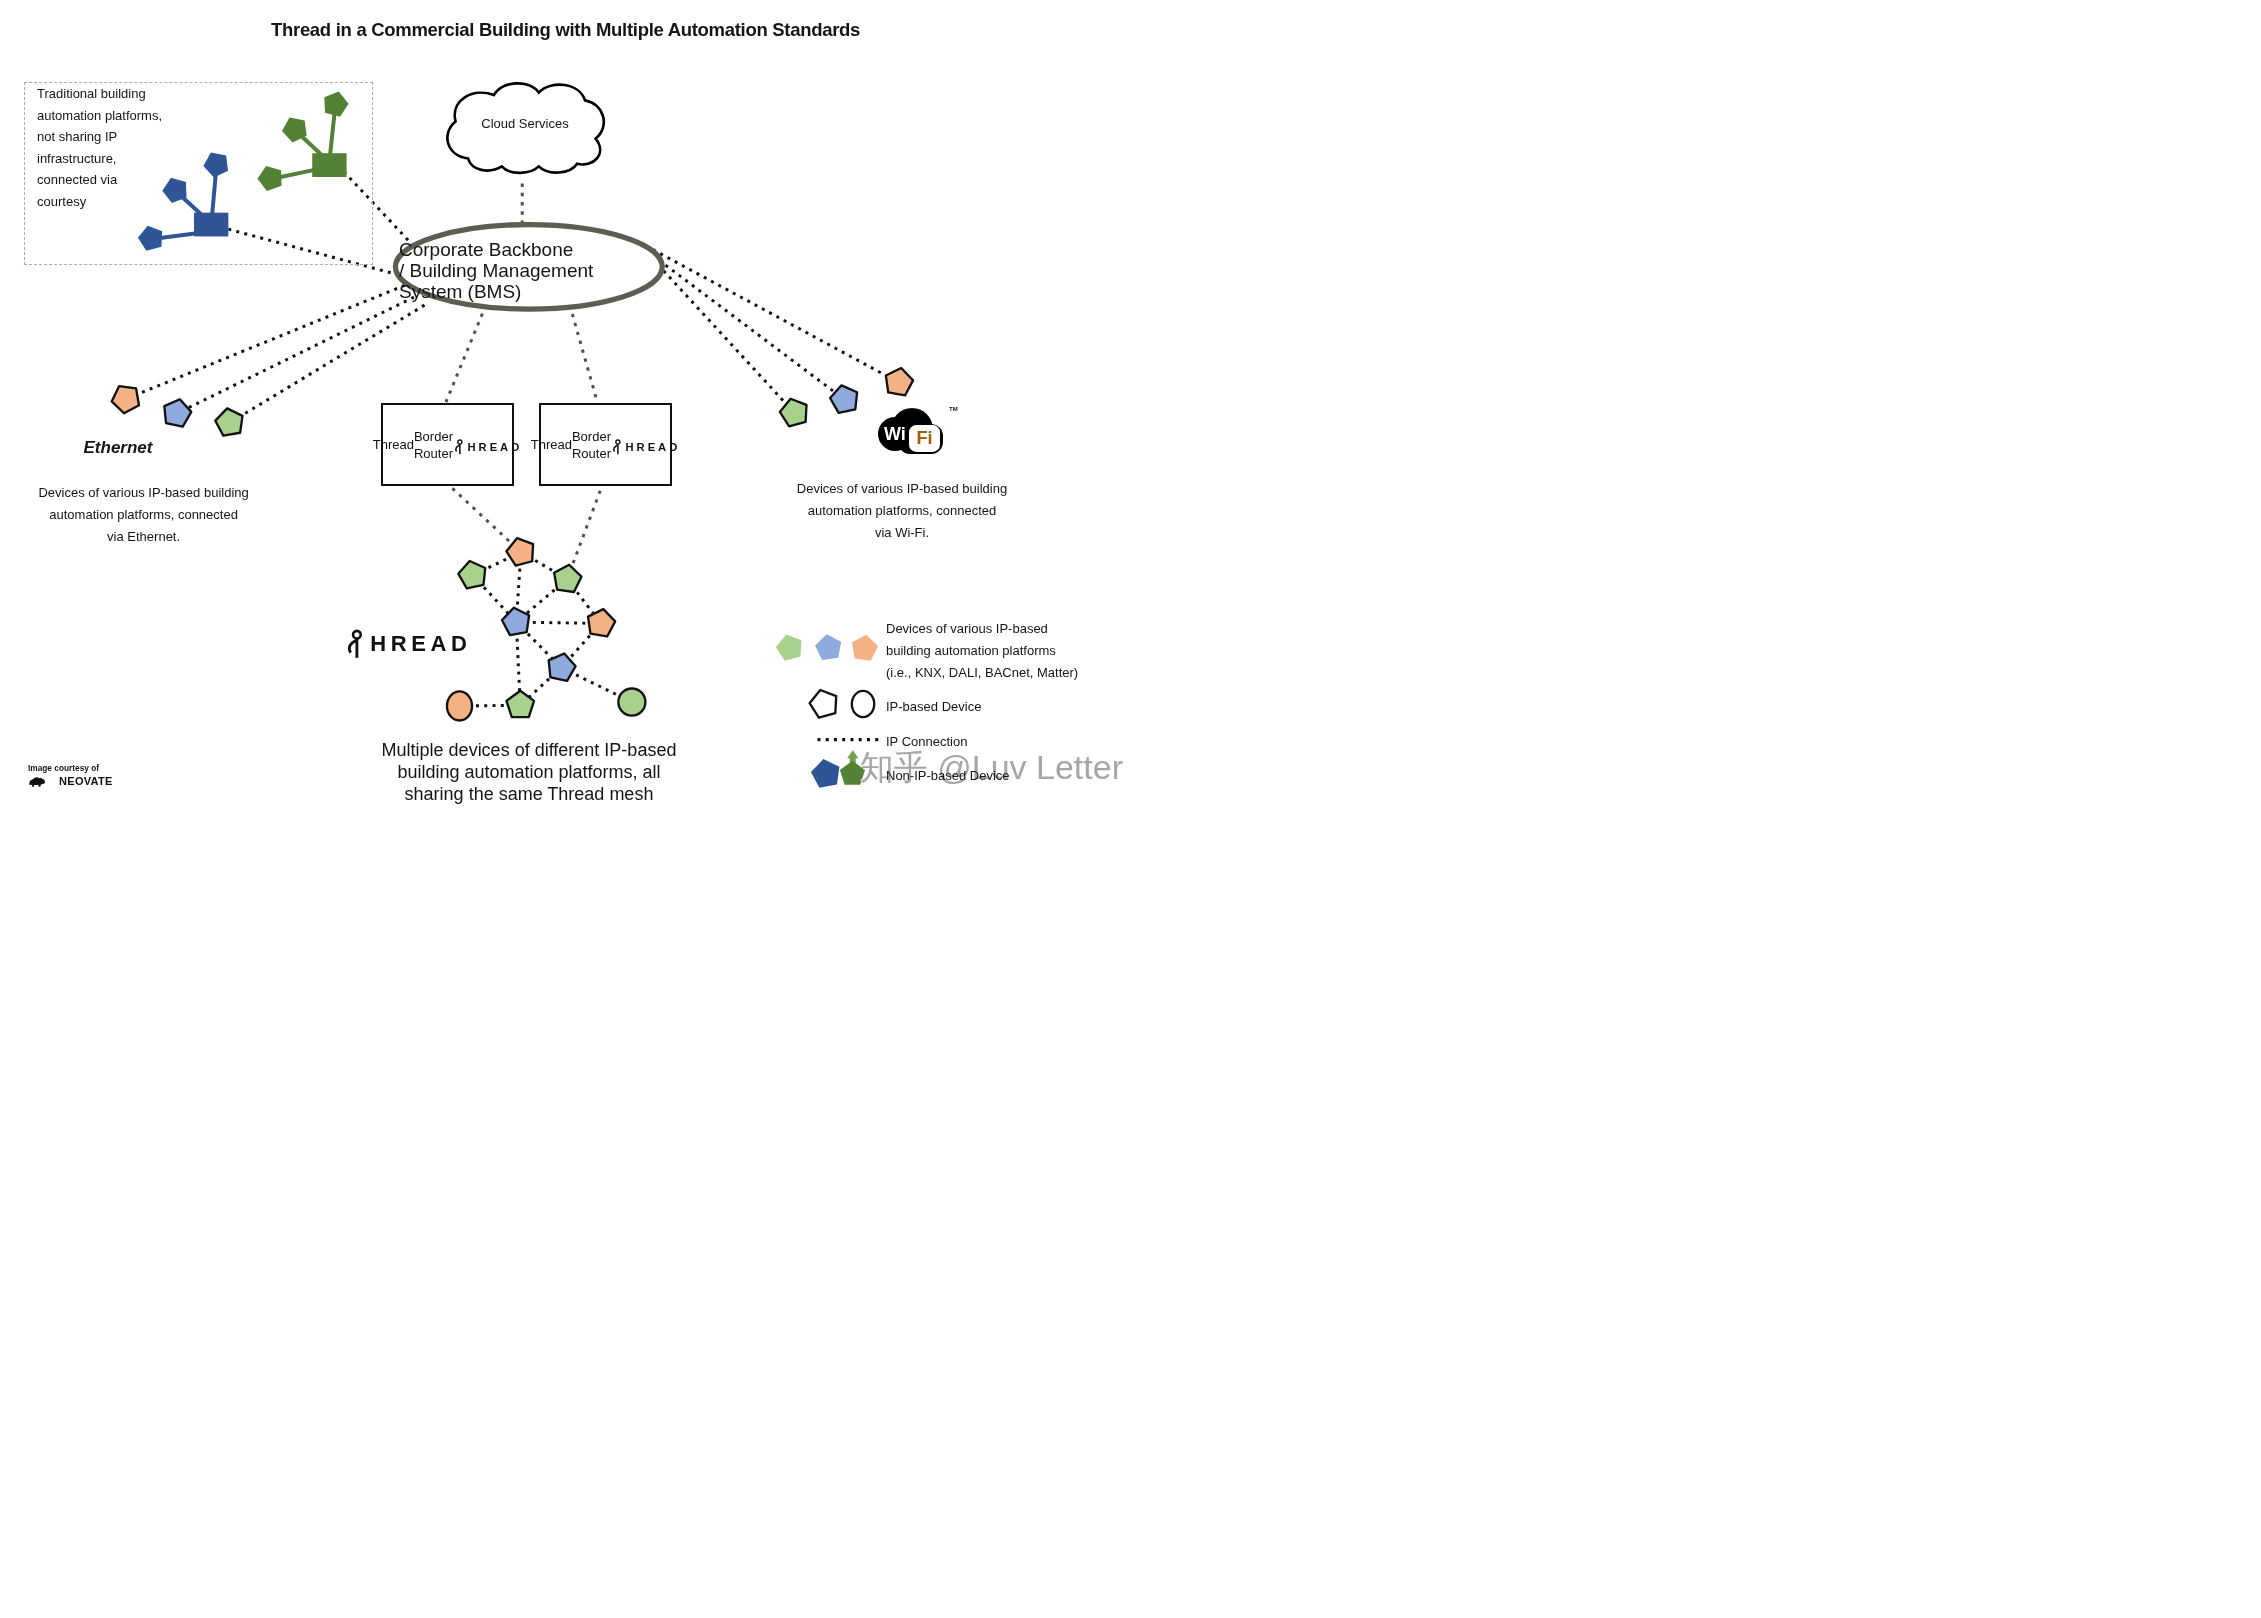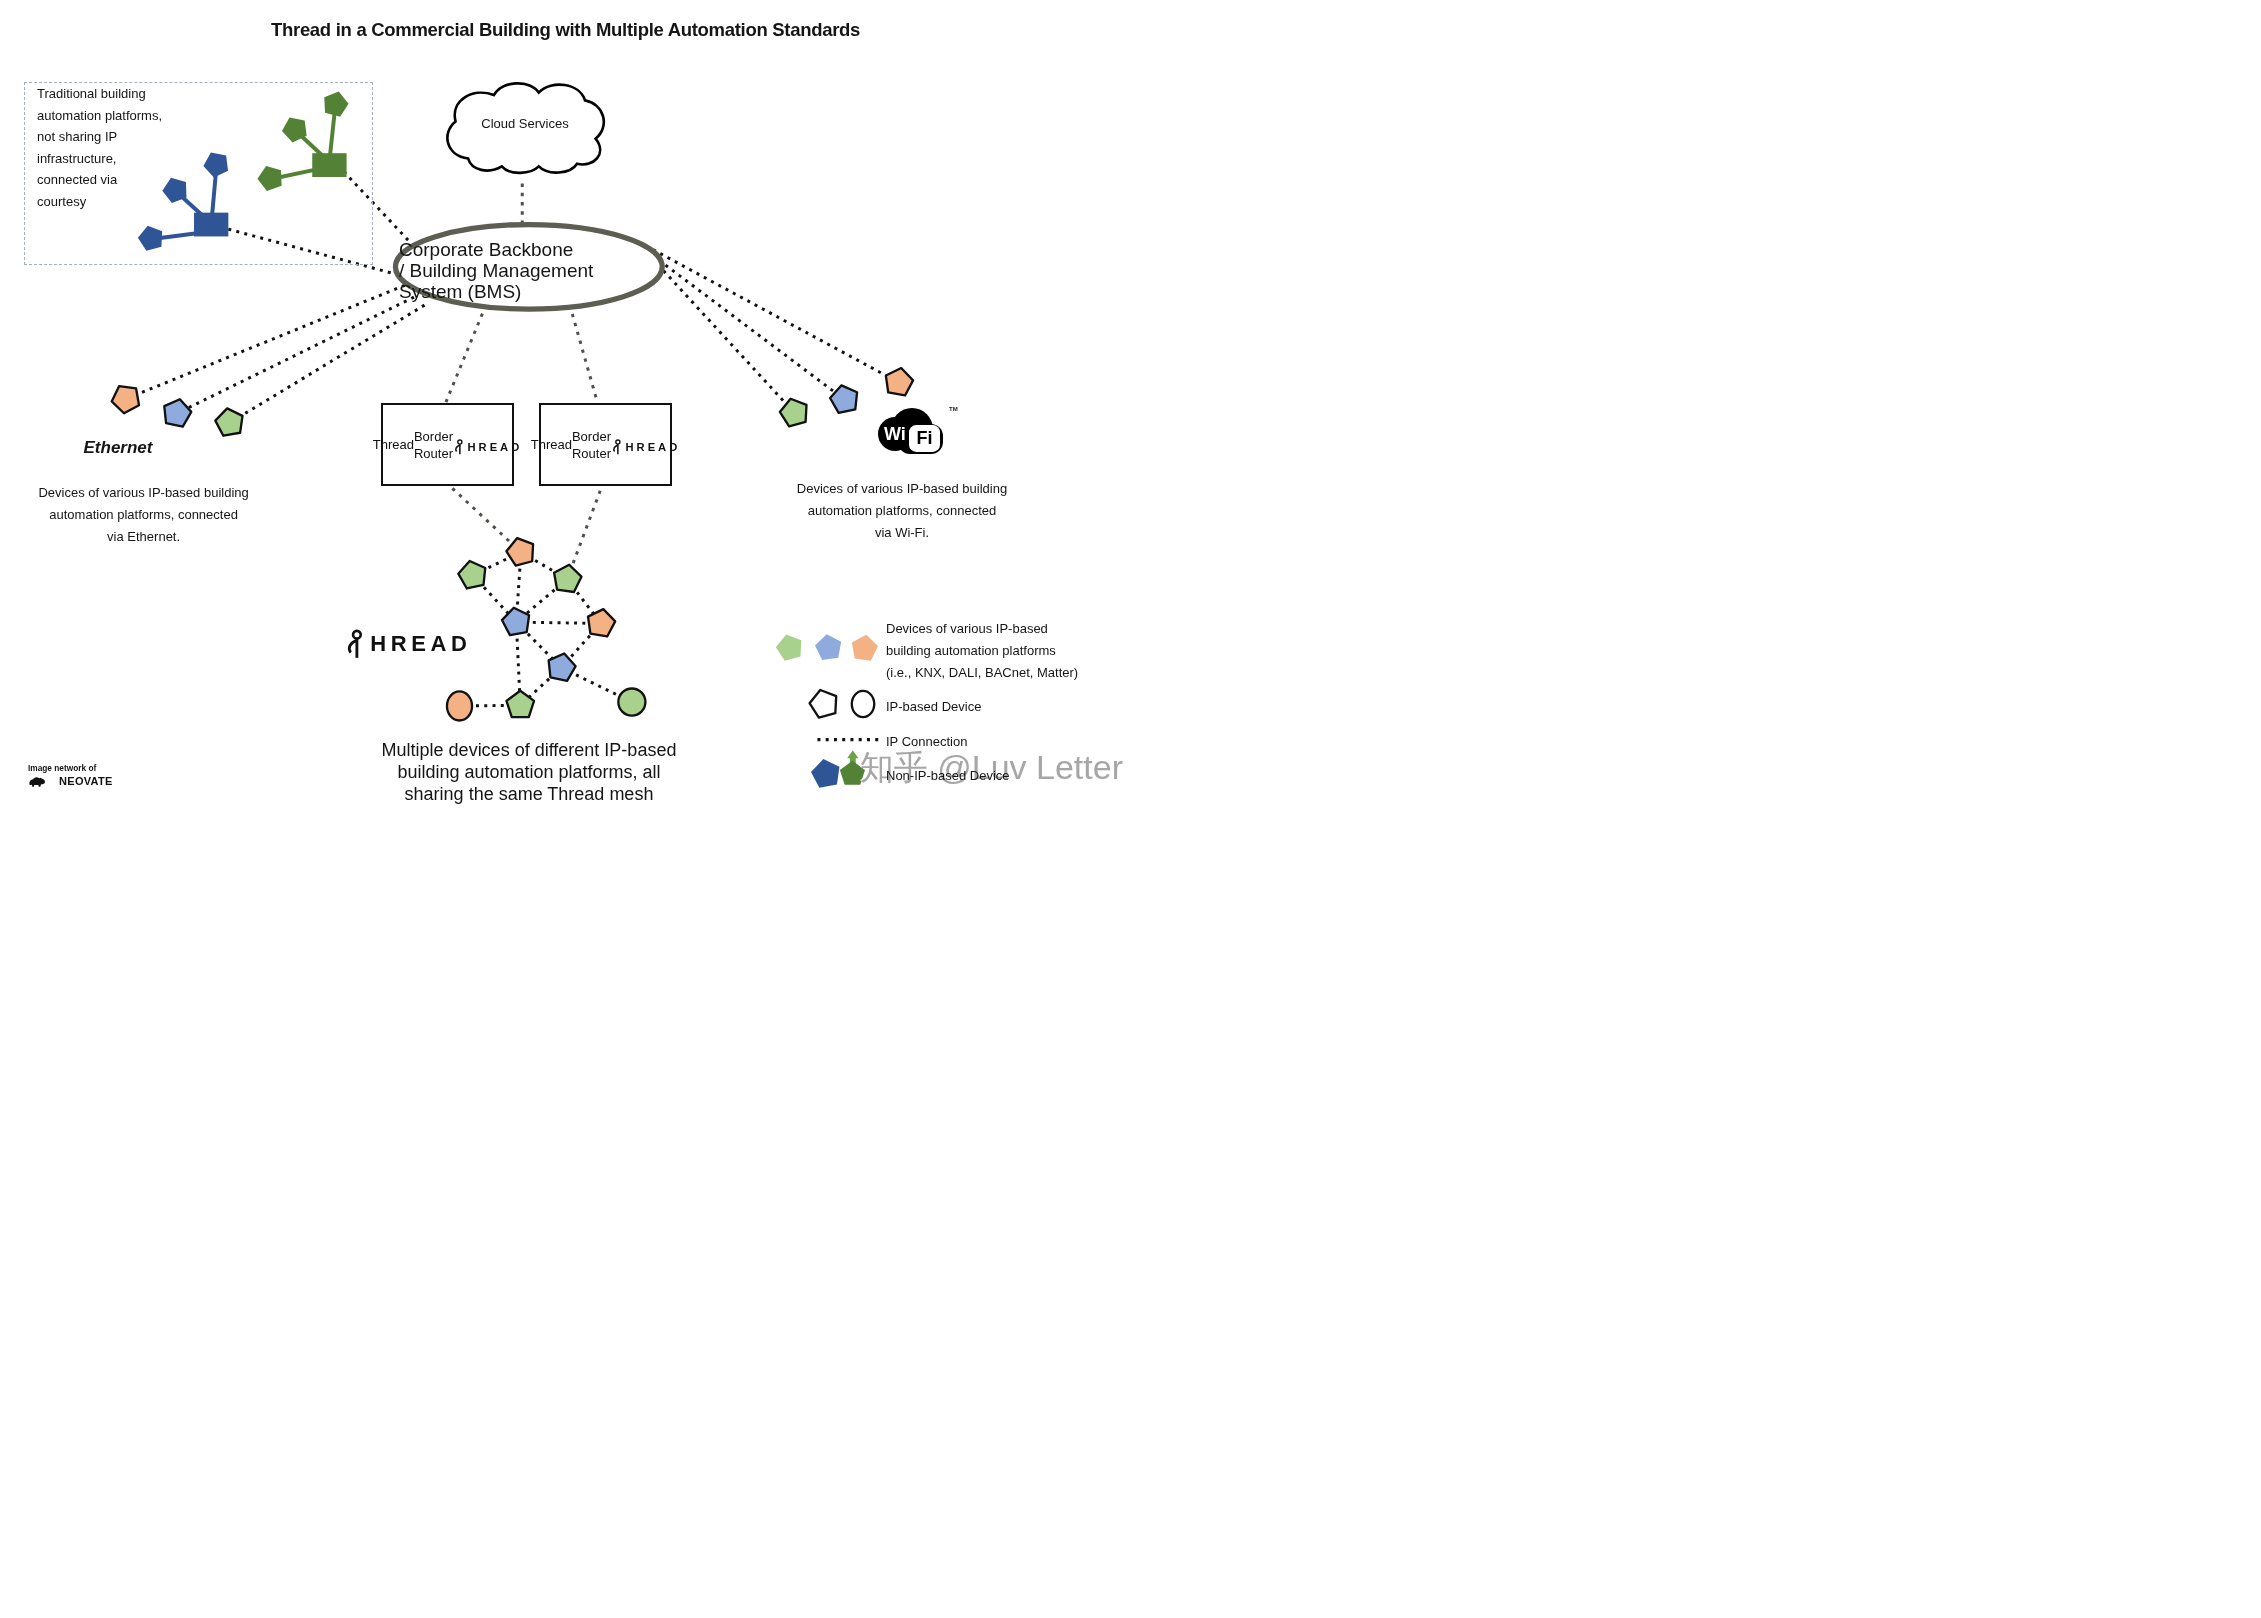--- a/index.html
+++ b/index.html
@@ -35,21 +35,21 @@
   #wifi-desc{left:763px;top:478px;width:278px;text-align:center;font-size:13px;line-height:22px;}
   
   #wifi-logo{left:878px;top:408px;width:69px;height:49px;}
   #wifi-logo .blob{position:absolute;background:#000;}
   #wifi-logo .c1{left:0;top:9.3px;width:34px;height:34px;border-radius:50%;}
   #wifi-logo .c2{left:13.2px;top:0;width:42px;height:42px;border-radius:50%;}
   #wifi-logo .r1{left:20px;top:16px;width:45px;height:30px;border-radius:12px;}
   #wifi-logo .wi{position:absolute;left:6px;top:16px;color:#fff;font-size:18px;font-weight:bold;}
   #wifi-logo .fibox{position:absolute;left:31px;top:16.5px;width:31px;height:27px;background:#fff;border-radius:7.3px;
      display:flex;align-items:center;justify-content:center;}
-  #wifi-logo .fi{color:#000000;font-size:18px;font-weight:bold;}
+  #wifi-logo .fi{color:#a16207;font-size:18px;font-weight:bold;}
   #wifi-tm{left:949px;top:406px;font-size:6px;font-weight:bold;color:#222;}
   
   .legend-label{font-size:13px;line-height:22px;}
   #legend-text-1{left:886px;top:618px;width:238px;}
   #legend-text-2{left:886px;top:696px;}
   #legend-text-3{left:886px;top:731px;}
   #legend-text-4{left:886px;top:765px;z-index:6;}
   
   #credit-prefix{left:28px;top:763px;font-size:8.3px;font-weight:bold;}
   #credit-row{left:28px;top:775px;display:flex;align-items:flex-end;gap:13px;}
@@ -262,21 +262,21 @@
 
   <div id="legend-text-1" class="txt legend-label z2">
     <div>Devices of various IP-based</div>
     <div>building automation platforms</div>
     <div>(i.e., KNX, DALI, BACnet, Matter)</div>
   </div>
   <div id="legend-text-2" class="txt legend-label">IP-based Device</div>
   <div id="legend-text-3" class="txt legend-label">IP Connection</div>
   <div id="legend-text-4" class="txt legend-label">Non-IP-based Device</div>
 
-  <div id="credit-prefix" class="txt z2">Image network of</div>
+  <div id="credit-prefix" class="txt z2">Image courtesy of</div>
   <div id="credit-row" class="abs z2">
     <svg width="18" height="11.2" viewBox="0 0 64 40">
       <path d="M6,32 C2,22 8,14 18,12 C22,4 34,2 40,8 L46,6 L50,10 C58,12 62,18 60,24 C58,28 52,30 46,30 L44,38 L38,38 L37,32 L22,32 L21,38 L15,38 L14,31 C10,32 8,33 6,32 Z" fill="#111"></path>
     </svg>
     <span id="credit-brand">NEOVATE</span>
   </div>
 
   <div id="watermark" class="abs">知乎 @Luv Letter</div>
 
 </div>

